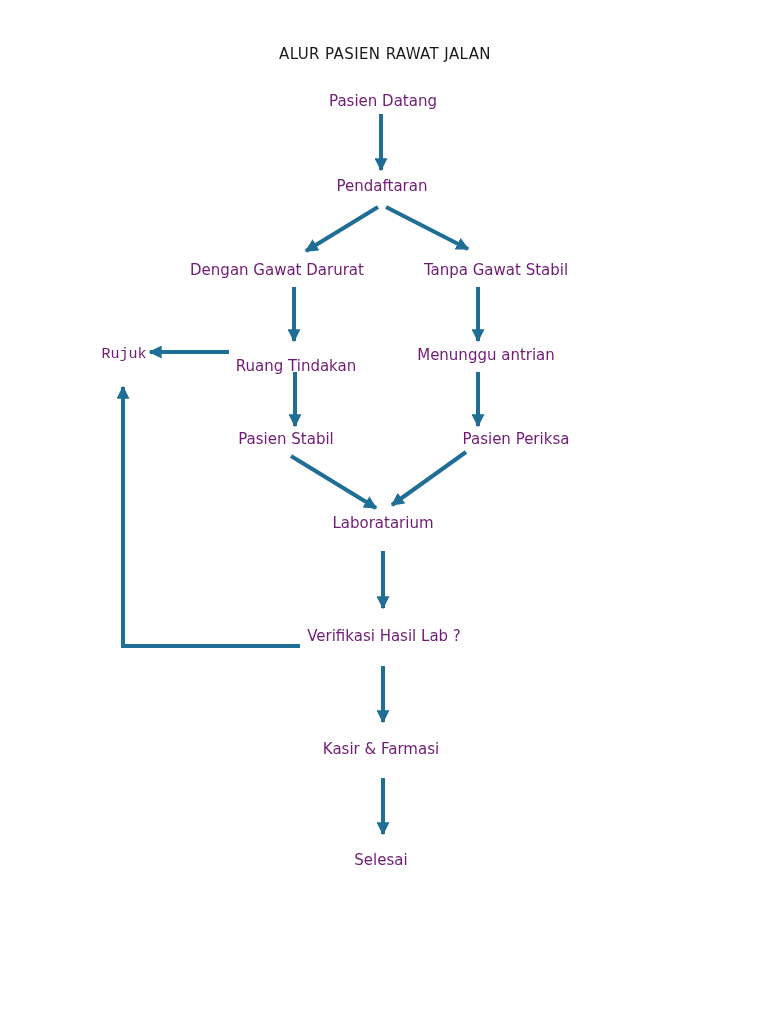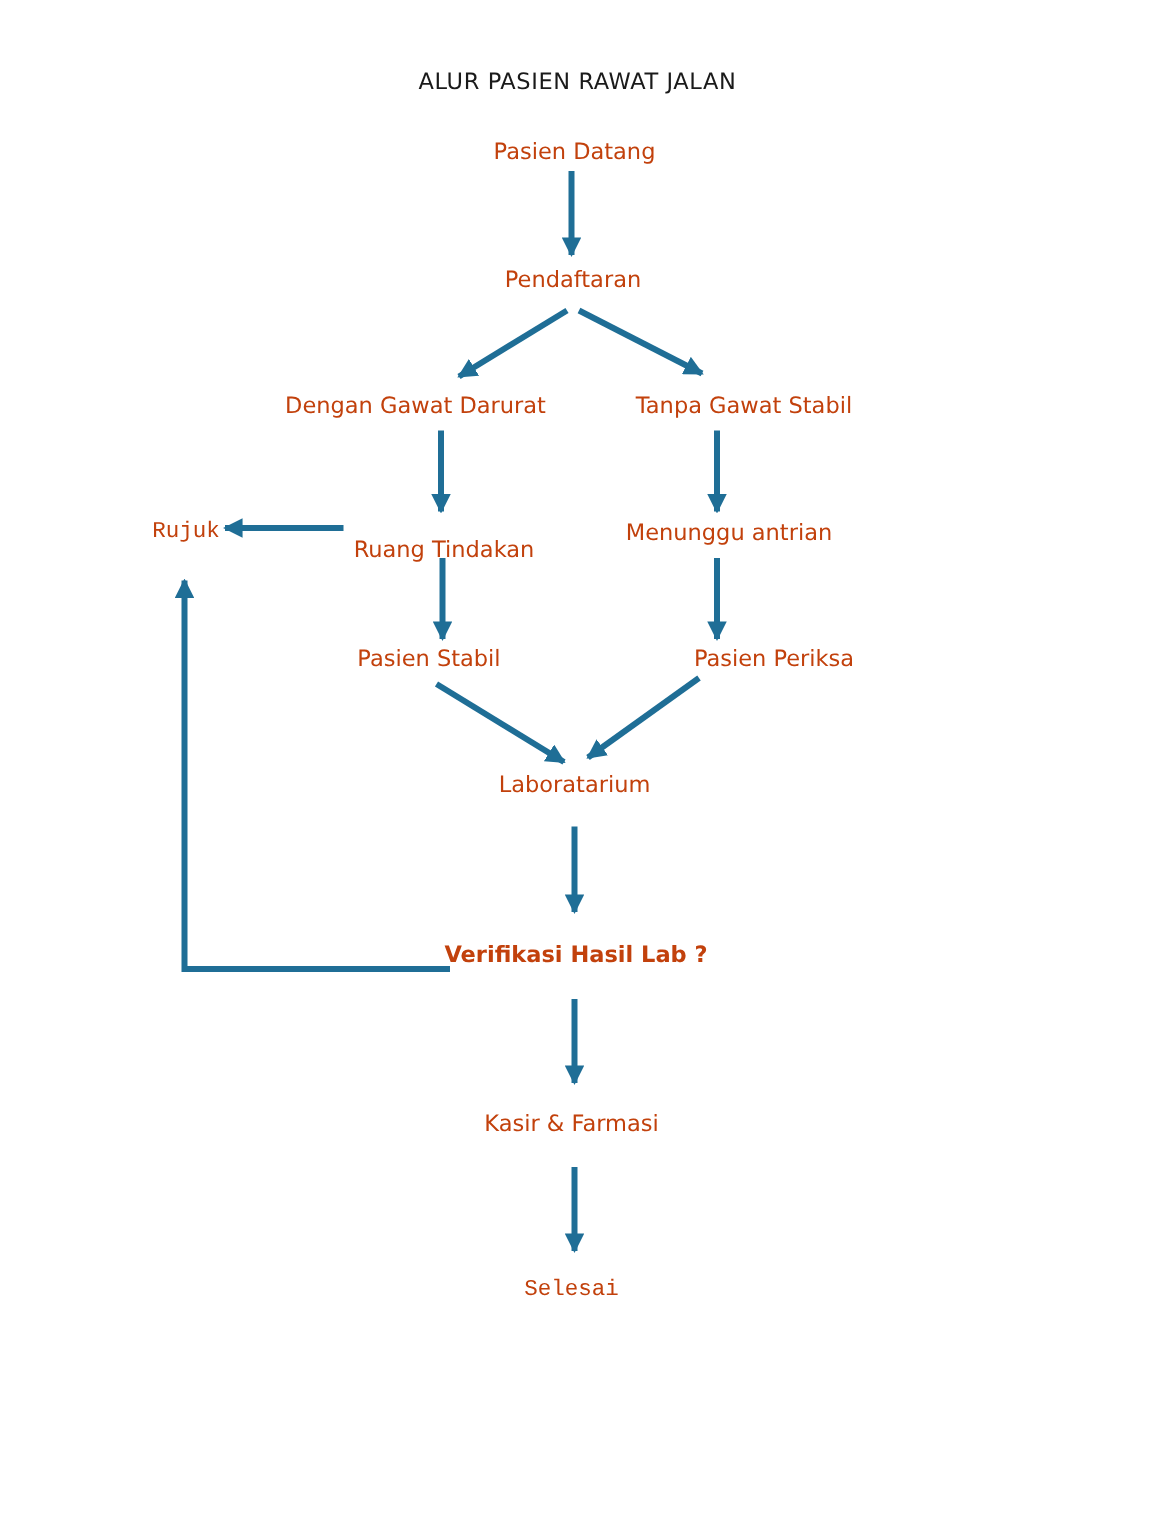--- a/index.html
+++ b/index.html
@@ -23,21 +23,21 @@
   .edge {
     stroke: #1f6e96;
     stroke-width: 4;
     fill: none;
   }
   .node {
     position: absolute;
     transform: translate(-50%, -50%);
     white-space: nowrap;
     font-size: 15px;
-    color: #c2410c;
+    color: #701a75;
     line-height: 1.2;
   }
   .title {
     position: absolute;
     transform: translate(-50%, -50%);
     white-space: nowrap;
     font-size: 15px;
     color: #1a1a1a;
     letter-spacing: 0.4px;
   }
@@ -85,19 +85,19 @@
   <div class="node" style="left:296px; top:366px;">Ruang Tindakan</div>
 
   <div class="node" style="left:486px; top:355px;">Menunggu antrian</div>
 
   <div class="node" style="left:286px; top:439px;">Pasien Stabil</div>
 
   <div class="node" style="left:516px; top:439px;">Pasien Periksa</div>
 
   <div class="node" style="left:383px; top:523px;">Laboratarium</div>
 
-  <div class="node" style="left:384px; top:636px;font-weight:bold;">Verifikasi Hasil Lab ?</div>
+  <div class="node" style="left:384px; top:636px;">Verifikasi Hasil Lab ?</div>
 
   <div class="node" style="left:381px; top:749px;">Kasir &amp; Farmasi</div>
 
-  <div class="node" style="left:381px; top:860px;font-family:Liberation Mono, monospace;">Selesai</div>
+  <div class="node" style="left:381px; top:860px;">Selesai</div>
 
 </div>
 
 </body></html>

